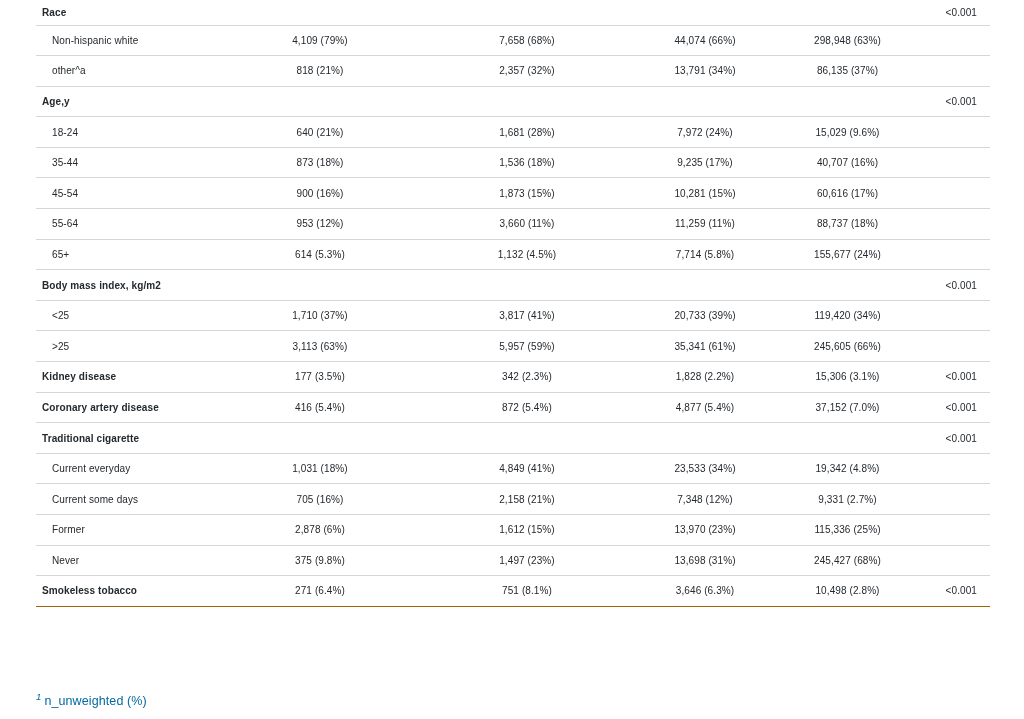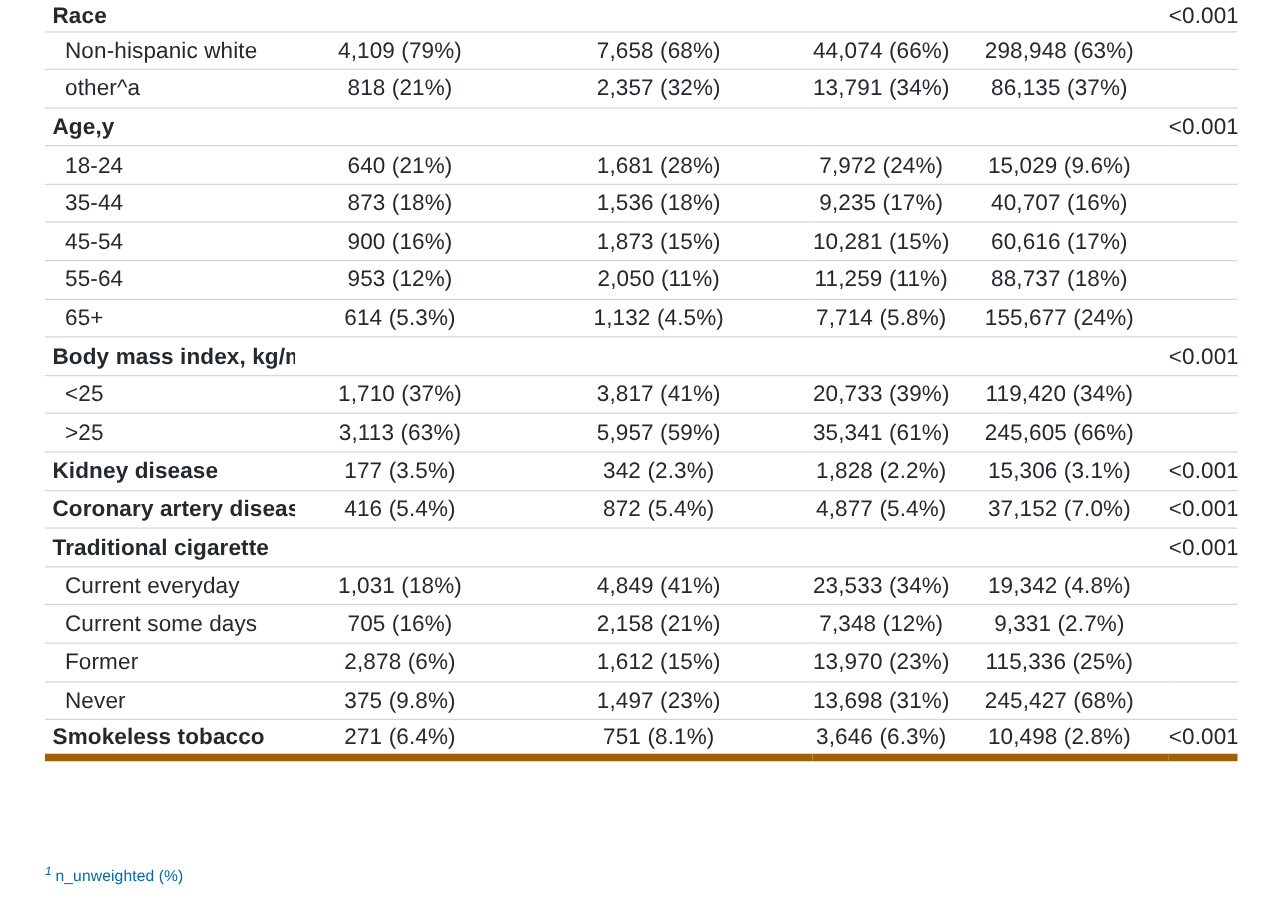--- a/index.html
+++ b/index.html
@@ -18,34 +18,34 @@
   .table-wrap {
     position: absolute;
     left: 36px;
     top: 0;
     width: 954px;
   }
   table.summary {
     width: 954px;
     border-collapse: collapse;
     table-layout: fixed;
-    font-size: 18px;
+    font-size: 10px;
     color: #24292e;
   }
   td {
     height: 30.6px;
     border-bottom: 1px solid #d6d6d6;
     vertical-align: middle;
     white-space: nowrap;
     overflow: hidden;
     font-weight: 400;
     letter-spacing: 0.1px;
   }
   tr.first-row td { height: 25px; }
-  tr.last-row td { border-bottom: 6px solid #a16207; }
+  tr.last-row td { border-bottom: 1px solid #a16207; }
   td.label-cell { text-align: left; padding-left: 6px; }
   tr.section td.label-cell, tr.bold-item td.label-cell { font-weight: 700; }
   tr.item td.label-cell { padding-left: 16px; }
   td.value-cell { text-align: center; }
   td.p-cell { text-align: right; padding-right: 13px; margin-left: 29px; }
   .footnote {
     position: absolute;
     left: 36px;
     top: 694px;
     font-size: 12.5px;
@@ -127,21 +127,21 @@
             <td class="label-cell">45-54</td>
             <td class="value-cell">900 (16%)</td>
             <td class="value-cell">1,873 (15%)</td>
             <td class="value-cell">10,281 (15%)</td>
             <td class="value-cell">60,616 (17%)</td>
             <td class="p-cell"></td>
           </tr>
           <tr class="item">
             <td class="label-cell">55-64</td>
             <td class="value-cell">953 (12%)</td>
-            <td class="value-cell">2,050 (11%)</td>
+            <td class="value-cell">3,660 (11%)</td>
             <td class="value-cell">11,259 (11%)</td>
             <td class="value-cell">88,737 (18%)</td>
             <td class="p-cell"></td>
           </tr>
           <tr class="item">
             <td class="label-cell">65+</td>
             <td class="value-cell">614 (5.3%)</td>
             <td class="value-cell">1,132 (4.5%)</td>
             <td class="value-cell">7,714 (5.8%)</td>
             <td class="value-cell">155,677 (24%)</td>

